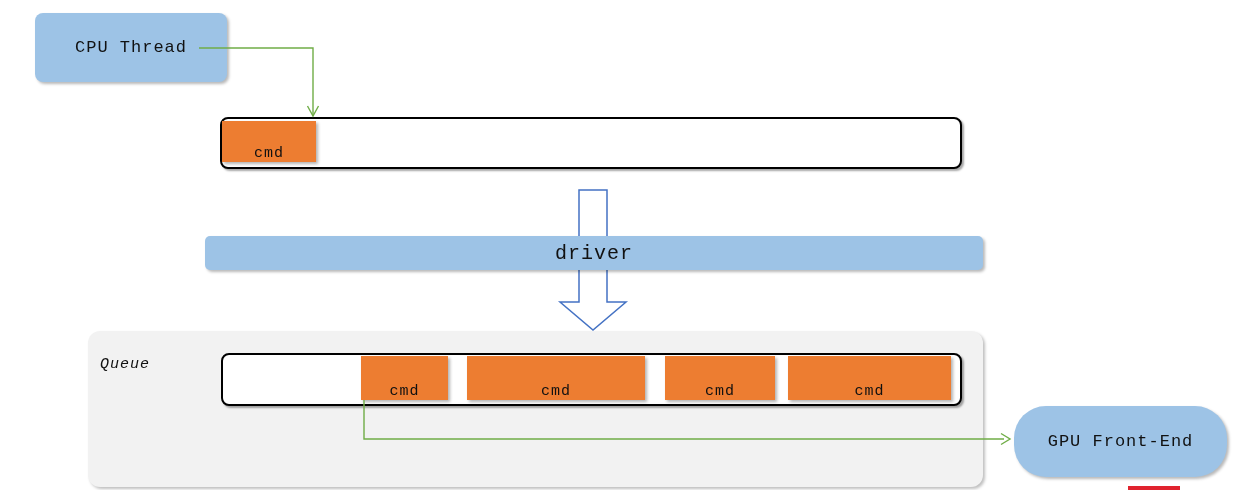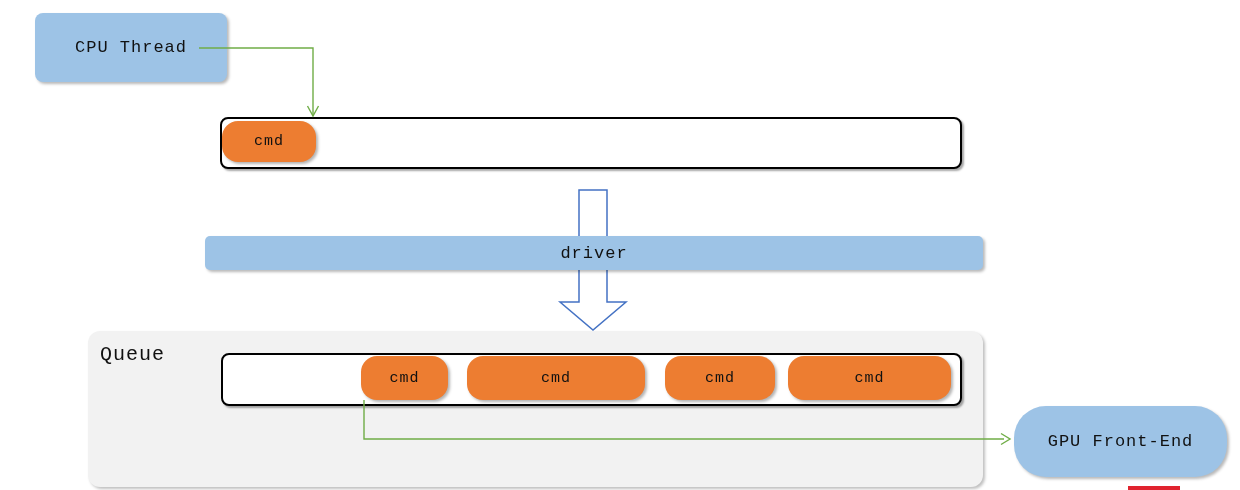--- a/index.html
+++ b/index.html
@@ -13,39 +13,39 @@
     background:#9DC3E6;border-radius:8px;
     box-shadow:2px 2px 3px rgba(0,0,0,0.28);
     display:flex;align-items:center;justify-content:center;
     font-size:17px;letter-spacing:1px;
   }
   .whiterect{
     background:#ffffff;border:2px solid #000;border-radius:8px;
     box-shadow:2px 2px 2px rgba(0,0,0,0.35);
   }
   .cmdbox{
-    background:#ED7D31;border-radius:16px;
+    background:#ED7D31;border-radius:0;
     box-shadow:2px 2px 3px rgba(0,0,0,0.3);
-    display:flex;align-items:center;justify-content:center;
+    display:flex;align-items:flex-end;justify-content:center;
     font-size:15px;letter-spacing:1px;
   }
   #driver-bar{
     left:205px;top:236px;width:778px;height:34px;
     background:#9DC3E6;border-radius:5px;
     box-shadow:2px 2px 3px rgba(0,0,0,0.28);
     display:flex;align-items:center;justify-content:center;
-    font-size:17px;letter-spacing:1px;z-index:2;
+    font-size:20px;letter-spacing:1px;z-index:2;
   }
   #queue-container{
     left:88px;top:331px;width:895px;height:156px;
     background:#F2F2F2;border-radius:12px;
     box-shadow:2px 2px 3px rgba(0,0,0,0.25);
     z-index:0;
   }
-  #queue-label{left:100px;top:343px;font-size:20px;letter-spacing:1px;z-index:2;}
+  #queue-label{left:100px;top:356px;font-size:15px;letter-spacing:1px;z-index:2;font-style:italic;}
   #cpu-box{left:7px;top:13px;width:192px;height:69px;z-index:2;margin-left:28px;}
   #gpu-box{left:1014px;top:406px;width:213px;height:71px;z-index:2;border-radius:32px;}
   #cmd-buffer-1{left:220px;top:117px;width:742px;height:52px;z-index:2;}
   #cmd1{left:222px;top:121px;width:94px;height:41px;z-index:3;}
   #cmd-buffer-2{left:221px;top:353px;width:741px;height:53px;z-index:2;}
   #qcmd1{left:361px;top:356px;width:87px;height:44px;z-index:3;}
   #qcmd2{left:467px;top:356px;width:178px;height:44px;z-index:3;}
   #qcmd3{left:665px;top:356px;width:110px;height:44px;z-index:3;}
   #qcmd4{left:788px;top:356px;width:163px;height:44px;z-index:3;}
   #big-arrow-svg{left:0;top:0;z-index:1;pointer-events:none;}

